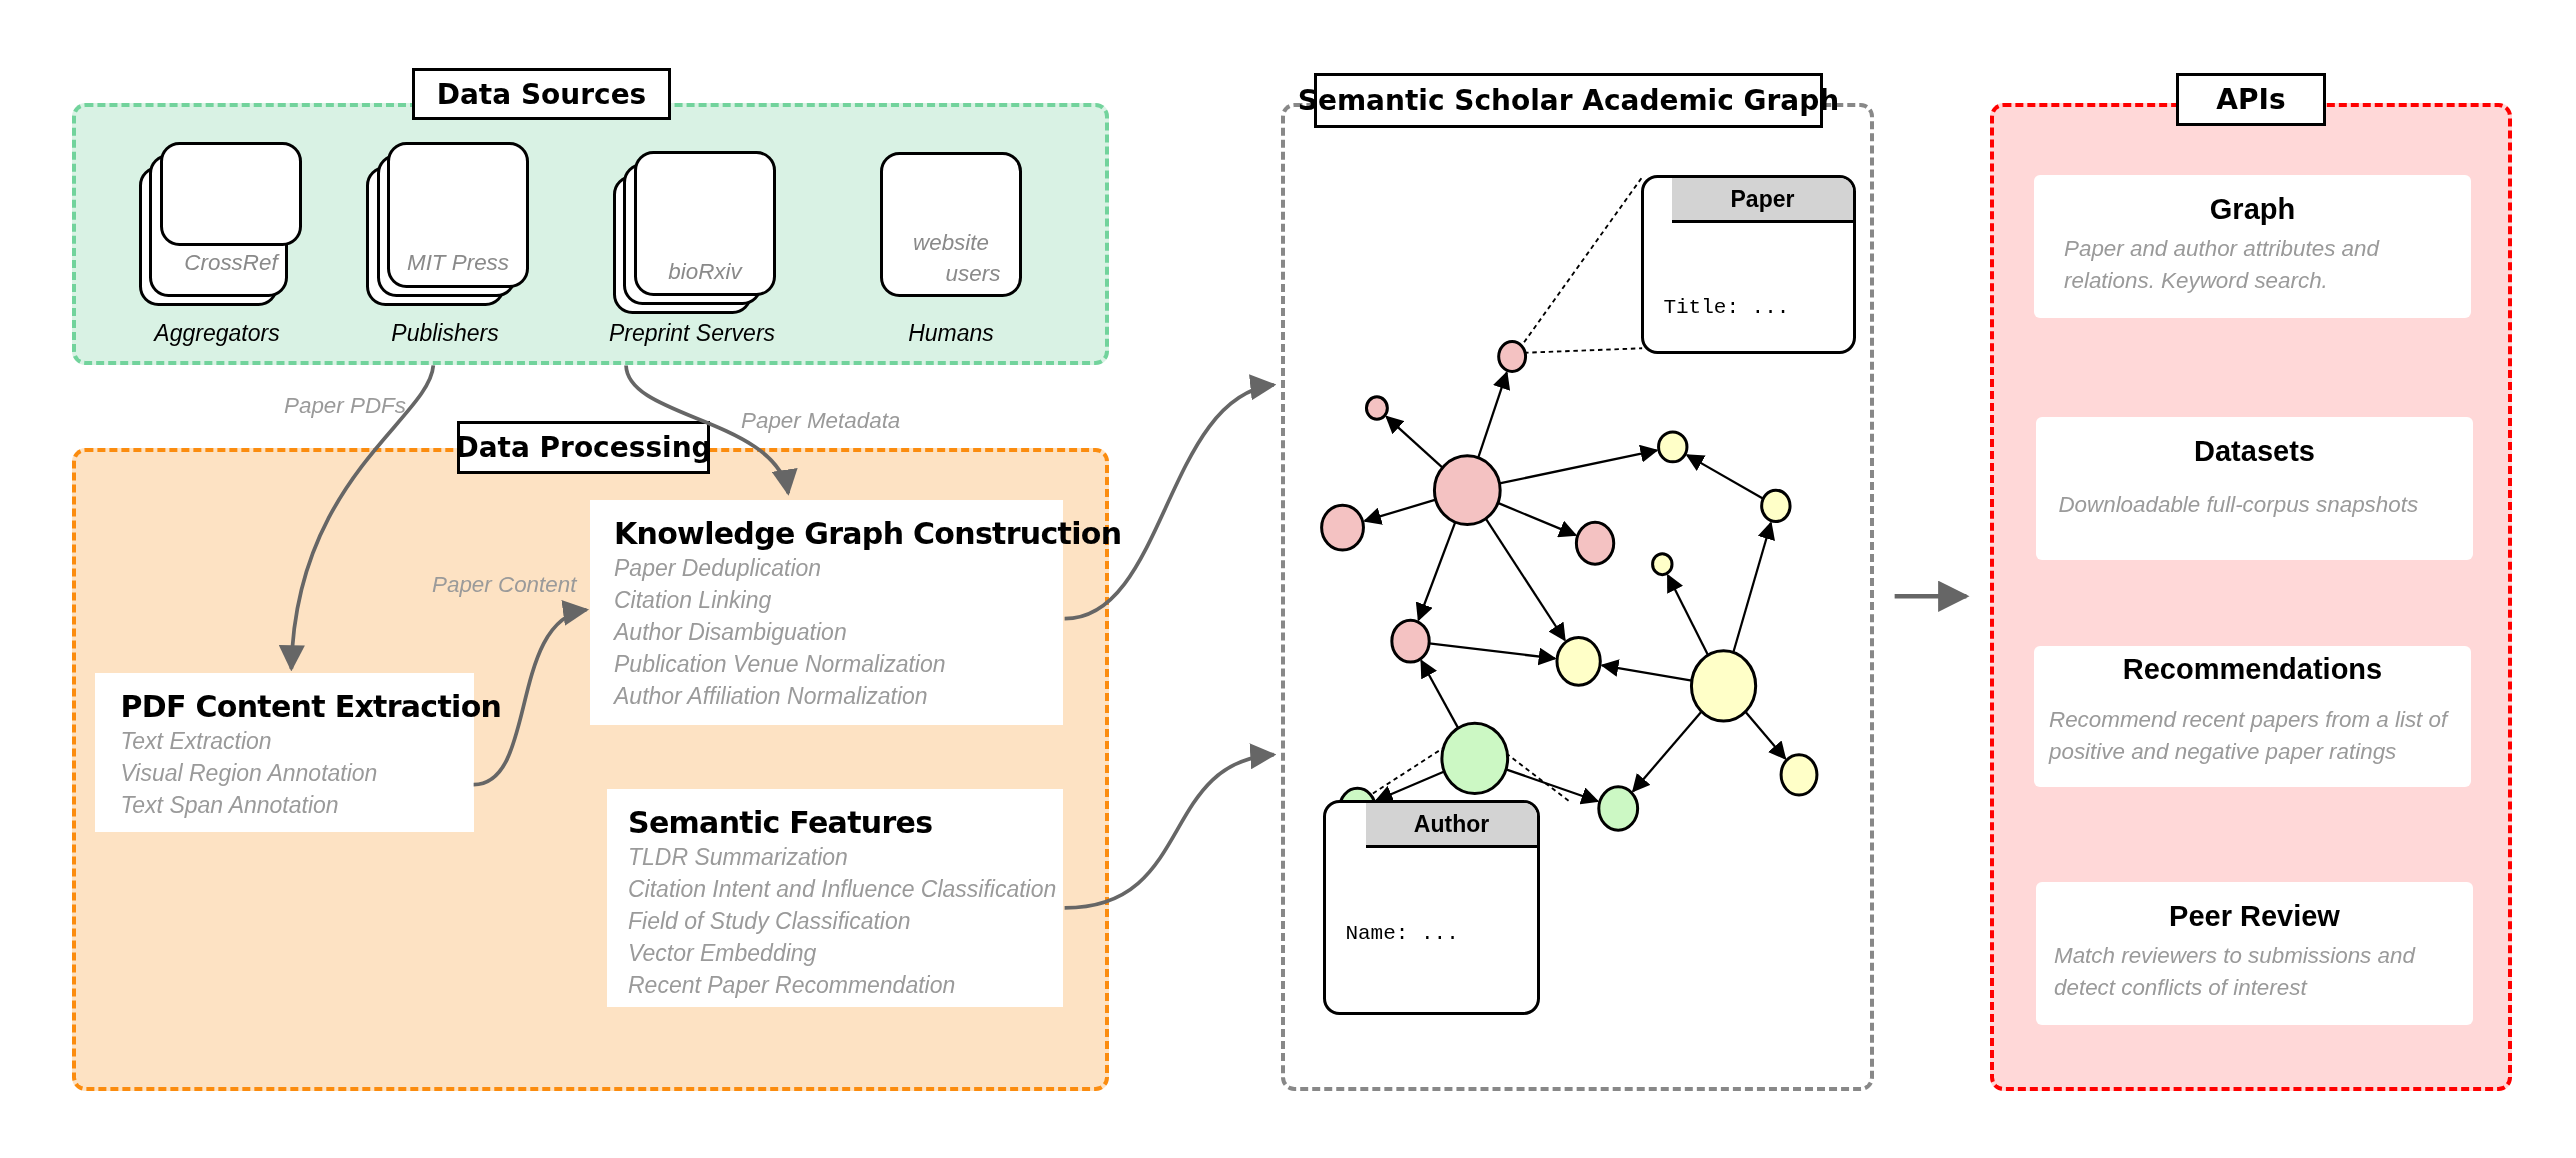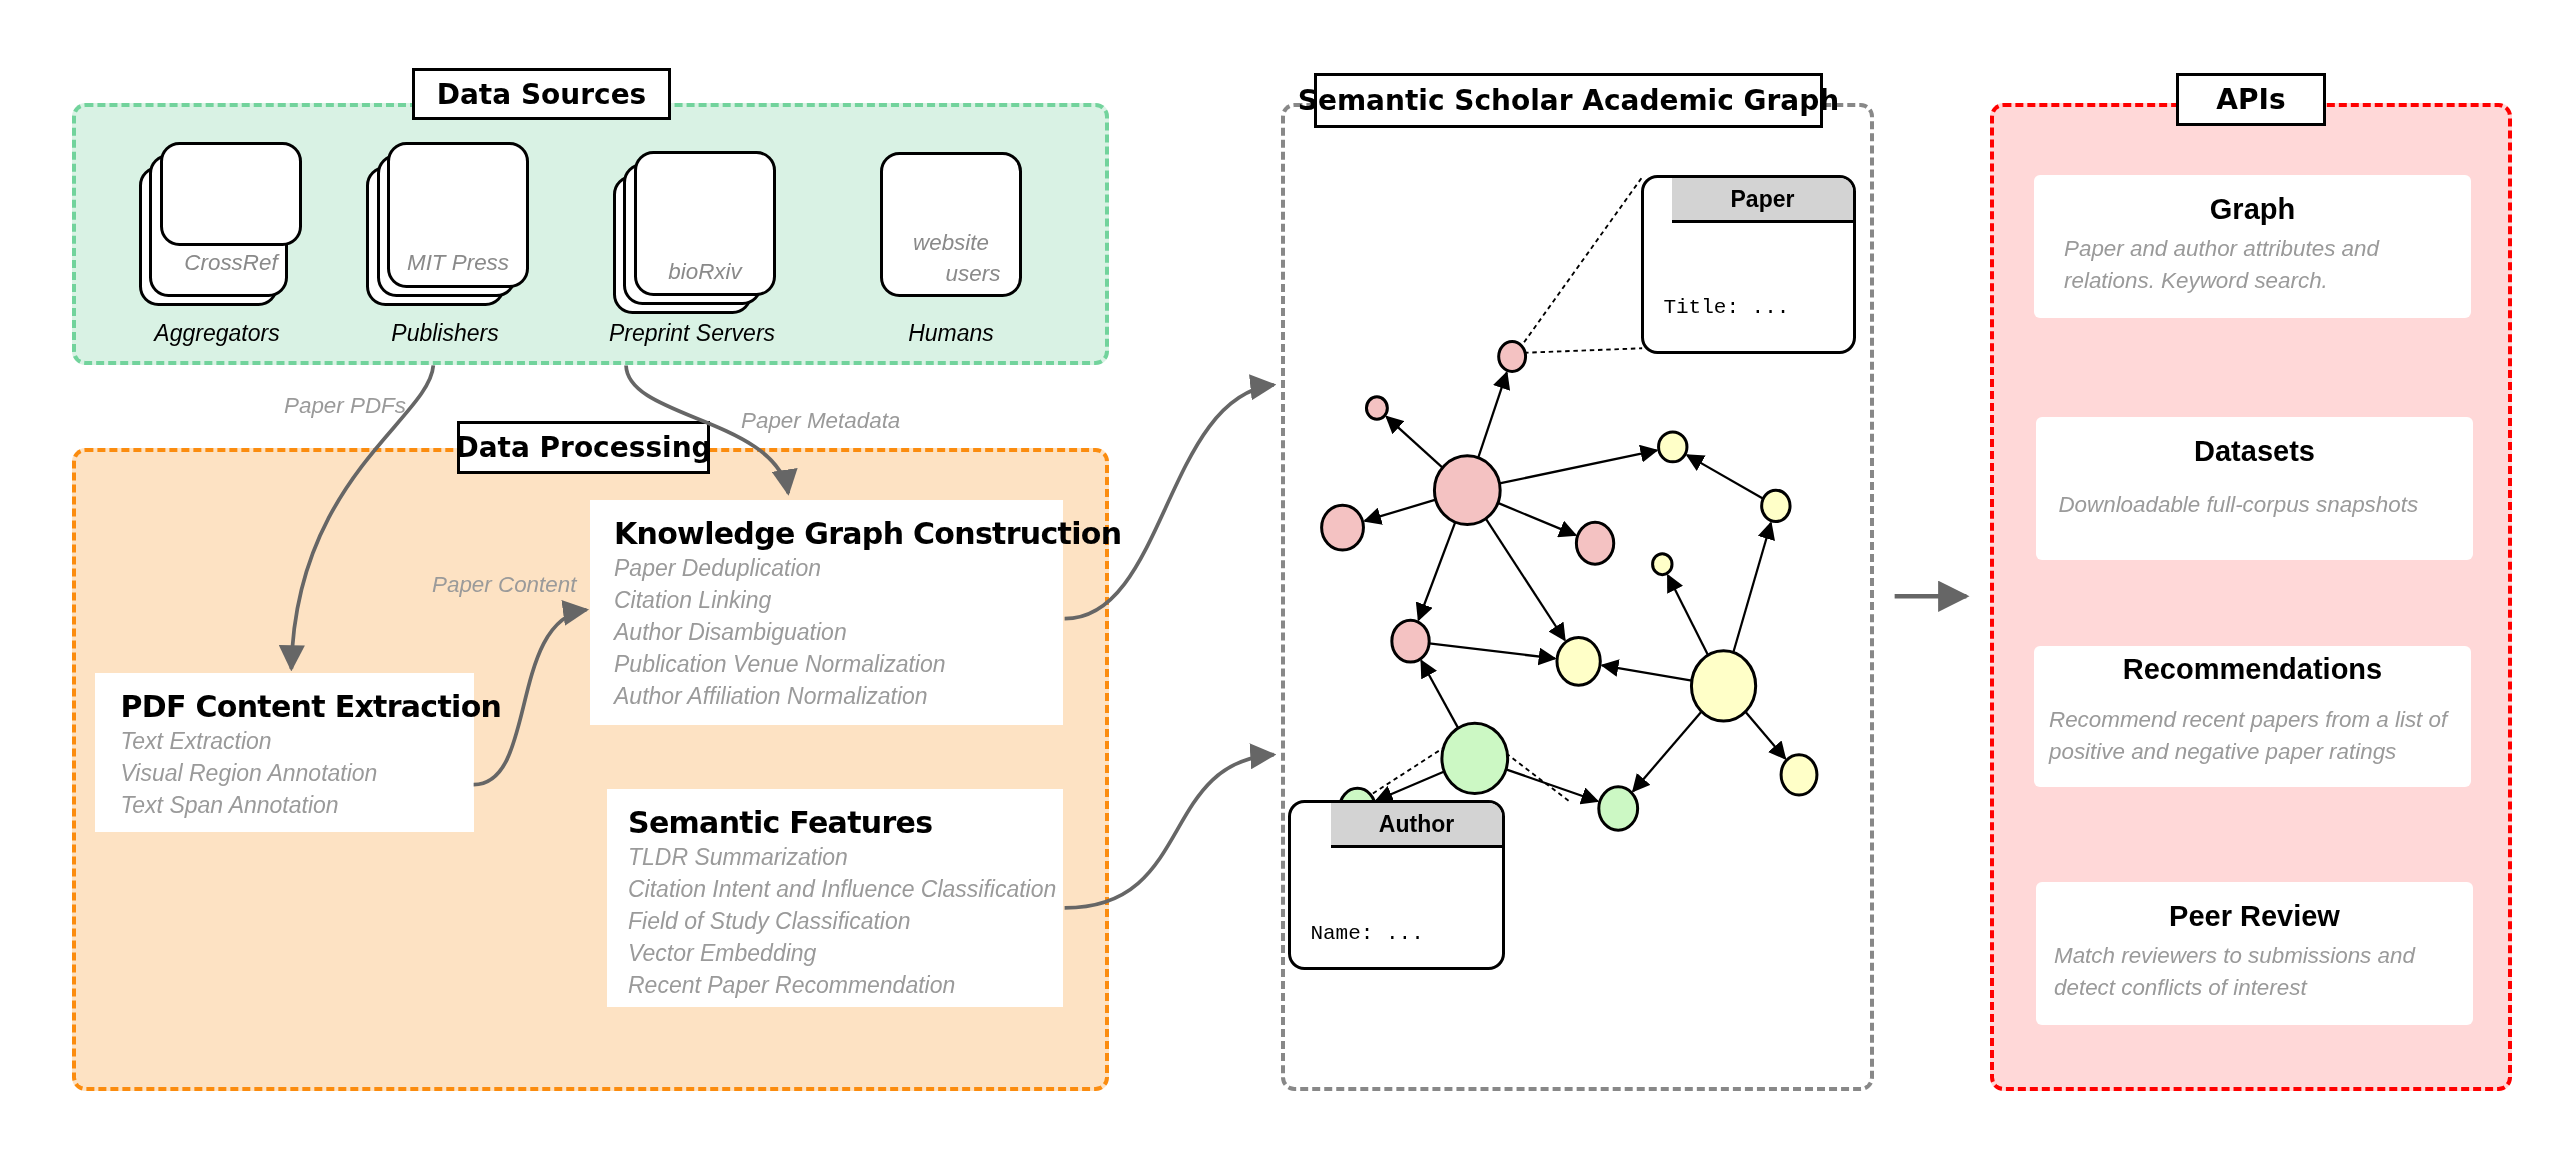--- a/index.html
+++ b/index.html
@@ -198,21 +198,21 @@
 
 <div class="abs schema" style="left:1641px;top:175px;width:215px;height:179px;">
   <div class="schema-head" style="height:42px;">Paper</div>
   <div class="abs schema-body" style="left:19.4px;top:66px;">
     <div>Title: ...</div>
     
     
     
   </div>
 </div>
-<div class="abs schema" style="left:1288px;top:800px;width:217px;height:170px;padding-left:12px;">
+<div class="abs schema" style="left:1323px;top:800px;width:217px;height:215px;padding-left:12px;">
   <div class="schema-head" style="height:42px;">Author</div>
   <div class="abs schema-body" style="left:19.4px;top:67px;">
     <div>Name: ...</div>
     
     
     
   </div>
 </div>
 
 

